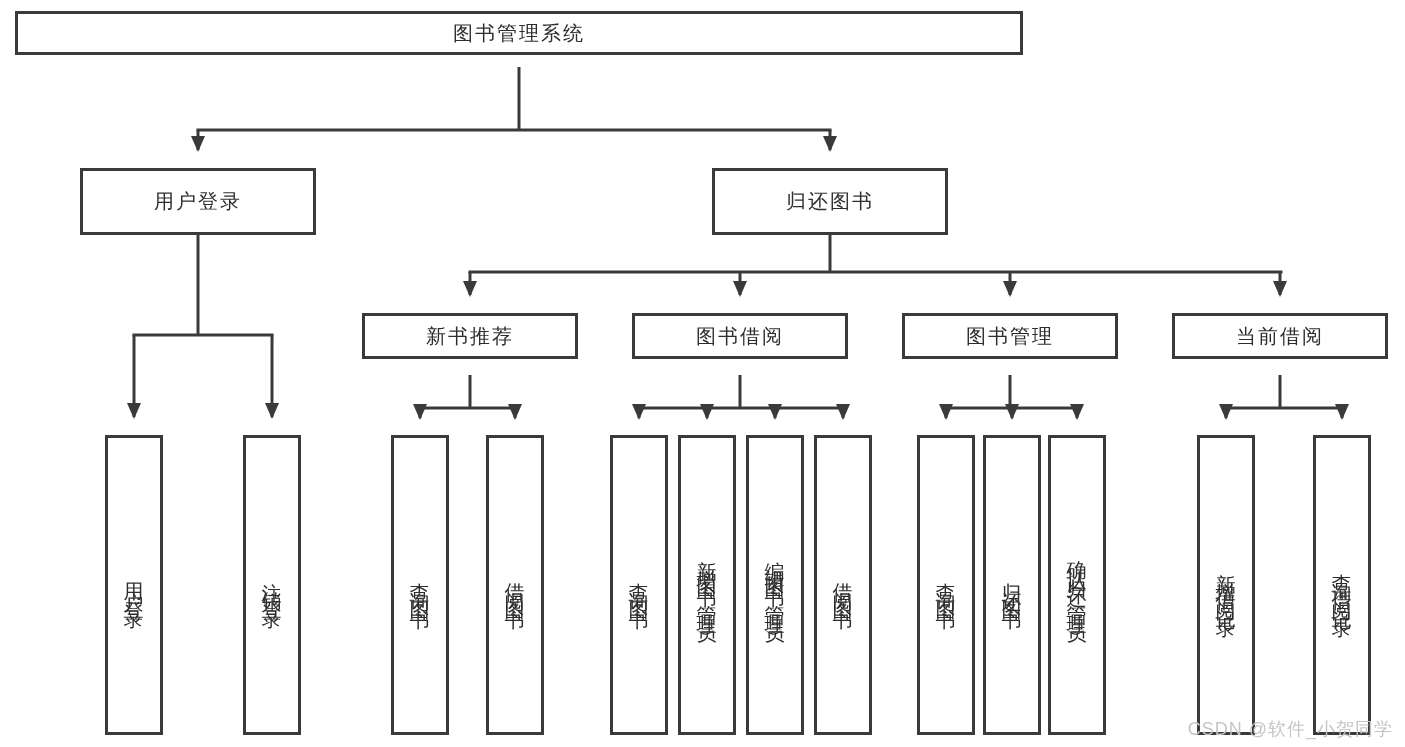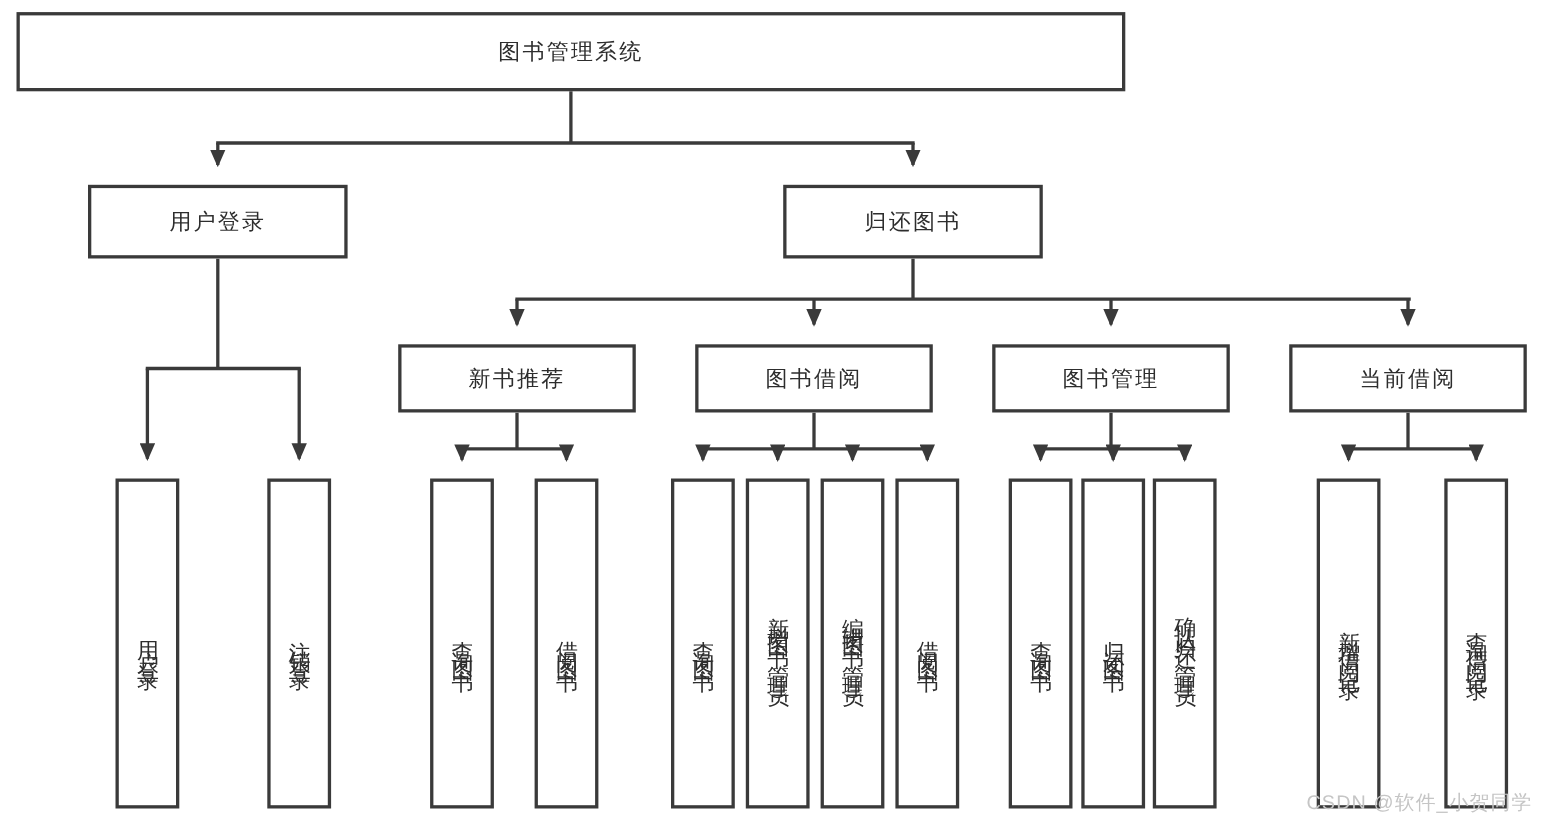--- a/index.html
+++ b/index.html
@@ -28,23 +28,23 @@
     border:3px solid var(--line);
     box-sizing:border-box;
     display:flex;
     align-items:center;
     justify-content:center;
     color:var(--text);
     font-size:20px;
     letter-spacing:2px;
     white-space:nowrap;
   }
-  .root-box{left:15px;top:11px;width:1008px;height:72px;}
+  .root-box{left:15px;top:11px;width:1008px;height:44px;}
   .l1-box{top:168px;width:236px;height:67px;}
-  .l2-box{top:313px;width:216px;height:62px;}
+  .l2-box{top:313px;width:216px;height:46px;}
   .leaf{
     top:435px;width:58px;height:300px;
     letter-spacing:0;
   }
   .leaf > span{
     writing-mode:vertical-rl;
     text-orientation:upright;
     font-size:20px;
     letter-spacing:9px;
     line-height:1;

